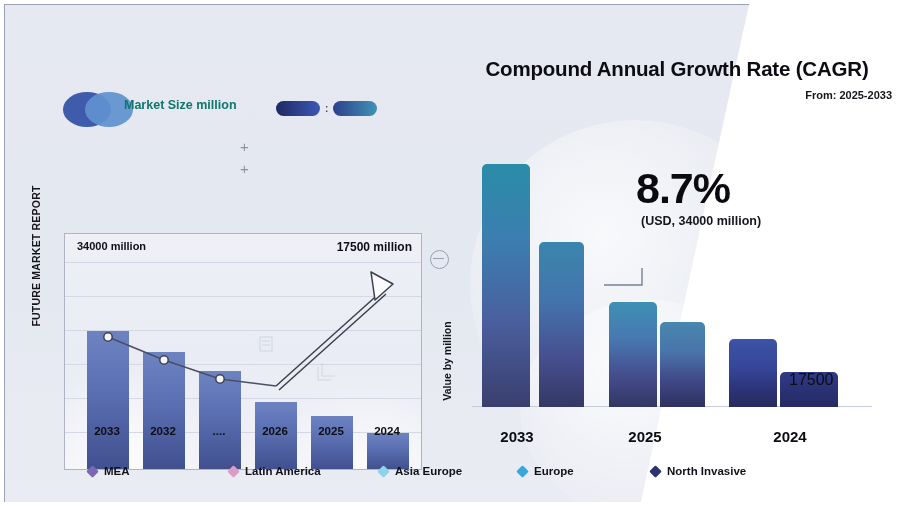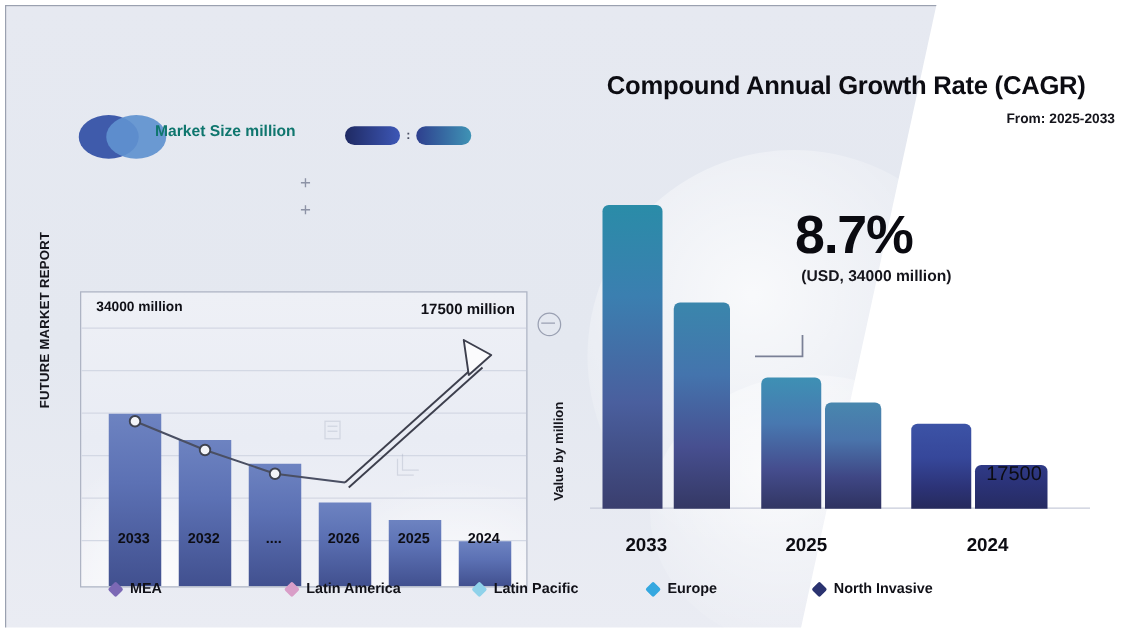--- a/index.html
+++ b/index.html
@@ -251,21 +251,21 @@
     <div class="lg-item" style="left:0px;top:0">
       <span class="lg-dot" style="background:#7b68b5"></span>
       <span class="lg-txt">MEA</span>
     </div>
     <div class="lg-item" style="left:141px;top:0">
       <span class="lg-dot" style="background:#d99ec8"></span>
       <span class="lg-txt">Latin America</span>
     </div>
     <div class="lg-item" style="left:291px;top:0">
       <span class="lg-dot" style="background:#8fd2ea"></span>
-      <span class="lg-txt">Latin Pacific</span>
+      <span class="lg-txt">Asia Europe</span>
     </div>
     <div class="lg-item" style="left:430px;top:0">
       <span class="lg-dot" style="background:#35a8e0"></span>
       <span class="lg-txt">Europe</span>
     </div>
     <div class="lg-item" style="left:563px;top:0">
       <span class="lg-dot" style="background:#2b3370"></span>
       <span class="lg-txt">North Invasive</span>
     </div>
   </div>

